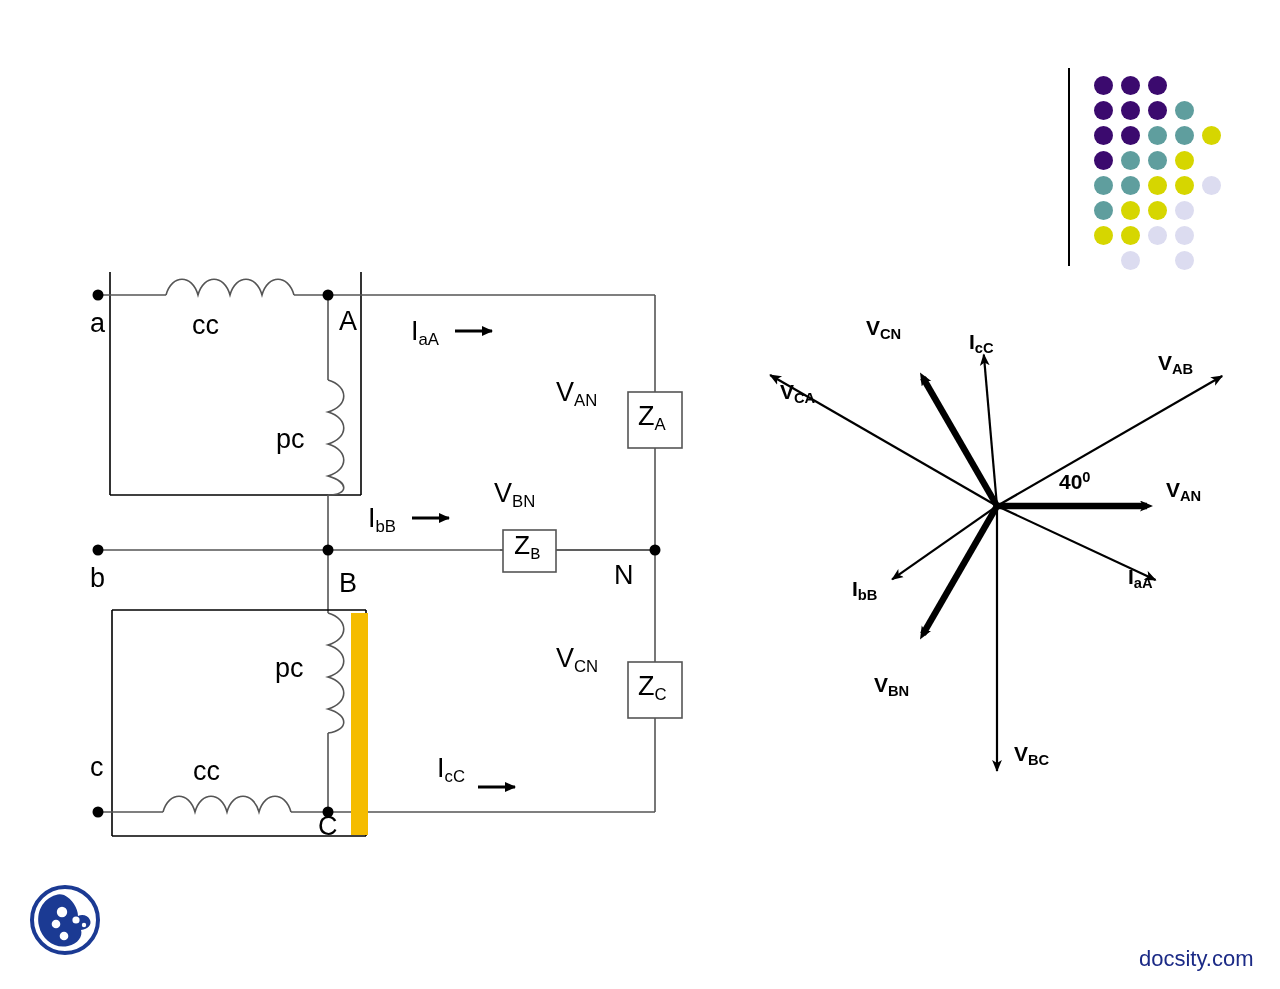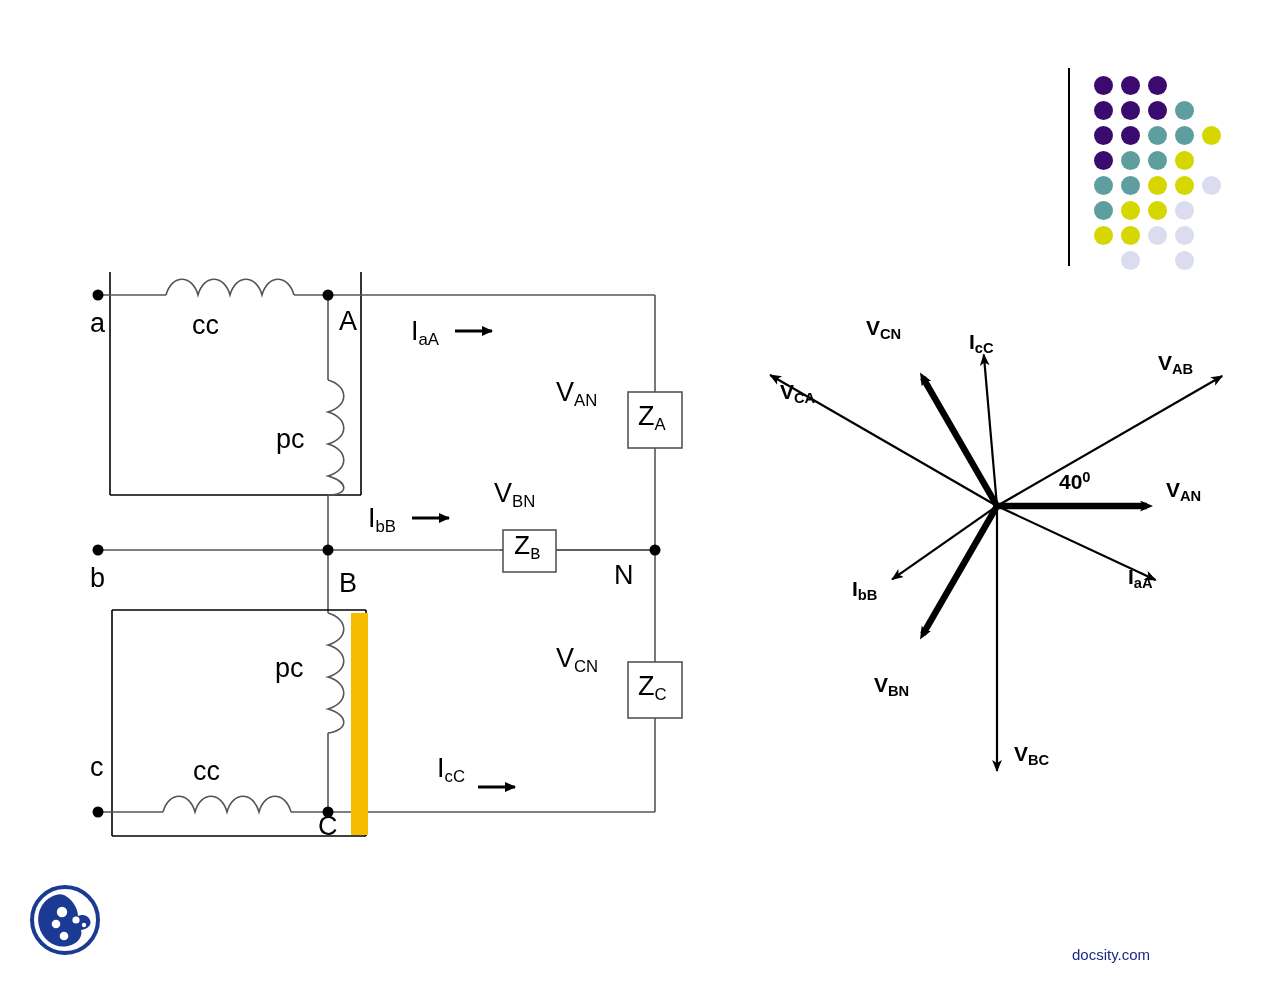--- a/index.html
+++ b/index.html
@@ -81,23 +81,23 @@
   }
 
   
   #logo {
     position: absolute;
     left: 26px; top: 881px;
     width: 78px; height: 78px;
   }
   #docsity {
     position: absolute;
-    left: 1072px; top: 946px;
+    left: 1139px; top: 946px;
     color: #1b2a86;
-    font-size: 15px;
+    font-size: 22px;
     font-family: "Liberation Sans", sans-serif;
   }
 </style>
 </head>
 <body>
 
 <div class="slide">
 
 
   <div id="dotgrid">

